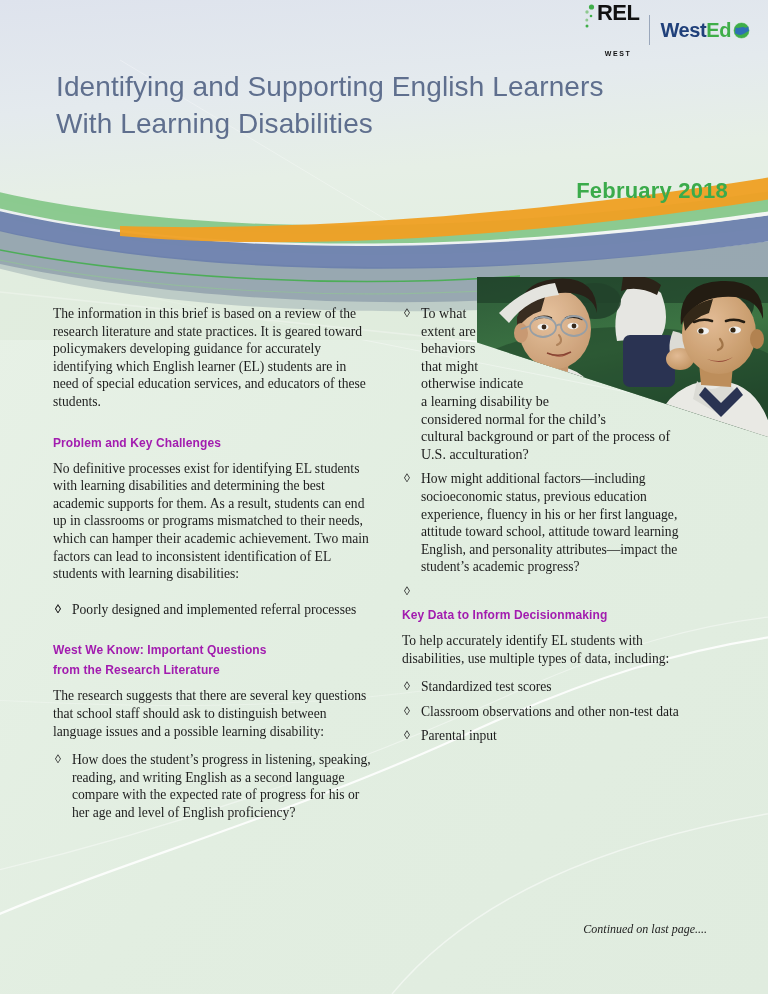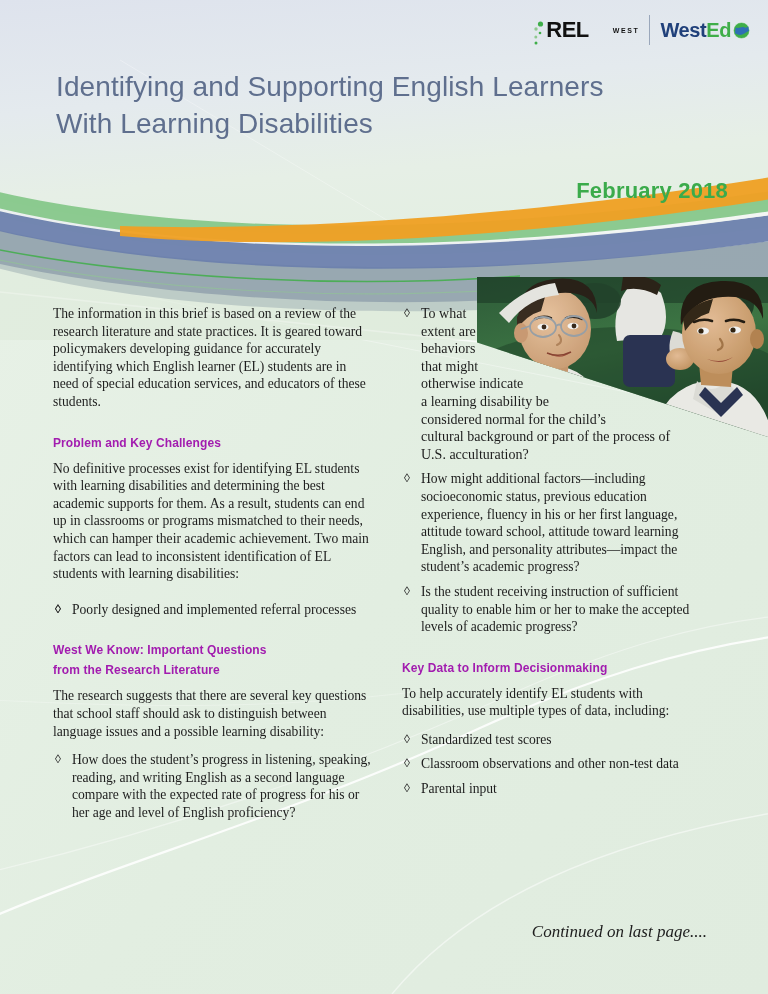--- a/index.html
+++ b/index.html
@@ -46,21 +46,21 @@
     align-items:center;
     height:36px;
   }
   .rel-logo {
     display:flex;
     align-items:flex-start;
     position:relative;
     padding-left:12px;
   }
   .rel-dots { position:absolute; left:0; top:2px; width:10px; height:30px; }
-  .rel-text-wrap { display:flex; flex-direction:row; align-items:center;gap:24px; }
+  .rel-text-wrap { display:flex; flex-direction:column; align-items:center;gap:24px; }
   .rel-main {
     font-family:"Liberation Sans", sans-serif;
     font-weight:bold;
     font-size:22px;
     letter-spacing:-0.5px;
     color:#111;
     line-height:22px;
   }
   .rel-sub {
     font-family:"Liberation Sans", sans-serif;
@@ -197,21 +197,21 @@
   .spacer-lg { height:22px; }
   .spacer-md { height:11px; }
   .spacer-sm { height:7px; }
 
   #continued-note {
     position:absolute;
     right:61px;
     top:922px;
     font-family:"Liberation Serif", serif;
     font-style:italic;
-    font-size:17px;
+    font-size:12px;
     color:#1d1d1d;
     z-index:6;
   }
 </style>
 </head>
 <body>
 
 <div id="page">
 
   <svg id="bg-art" viewBox="0 0 768 994" xmlns="http://www.w3.org/2000/svg">
@@ -463,21 +463,20 @@
 
       <div class="spacer-sm"></div>
 
       <ul class="diamond-list">
         <li>
           <span class="bullet-glyph">◊</span>
           <span>How might additional factors—including socioeconomic status, previous education experience, fluency in his or her first language, attitude toward school, attitude toward learning English, and personality attributes—impact the student’s academic progress?</span>
         </li>
         <li>
           <span class="bullet-glyph">◊</span>
-          <span>Is the student receiving instruction of sufficient quality to enable him or her to make the accepted levels of academic progress?</span>
         </li>
       </ul>
 
       <div class="spacer-lg"></div>
 
       <h2 class="section-heading">Key Data to Inform Decisionmaking</h2>
       <div class="spacer-sm"></div>
       <p class="body">To help accurately identify EL students with disabilities, use multiple types of data, including:</p>
 
       <div class="spacer-md"></div>

